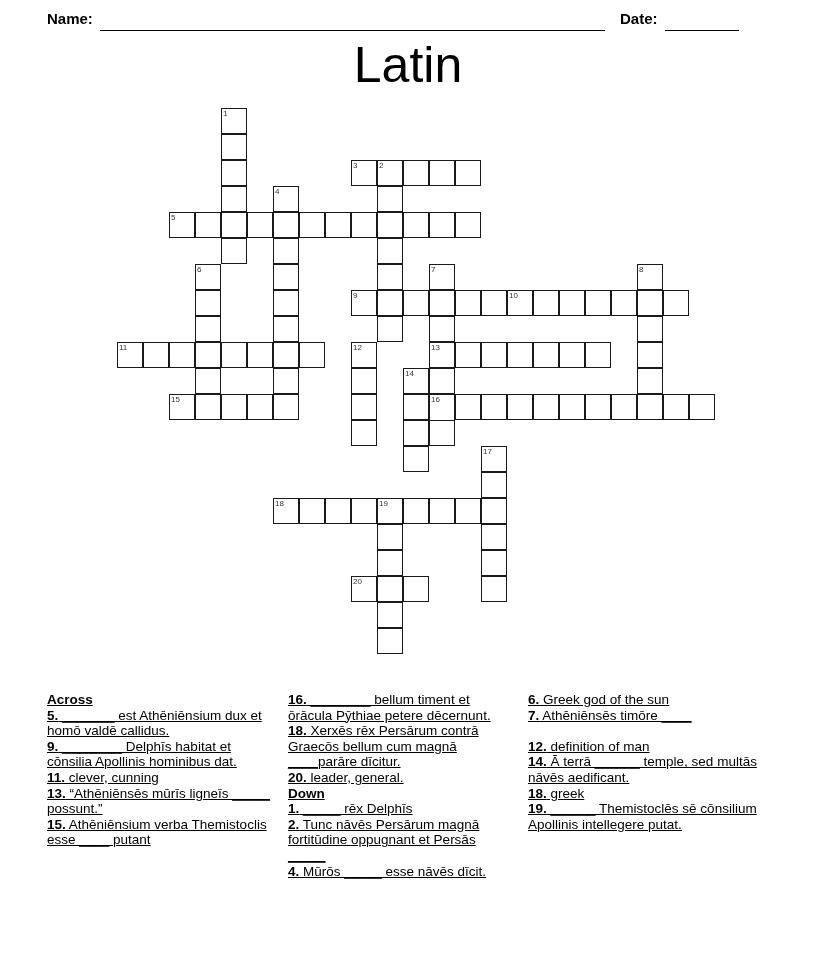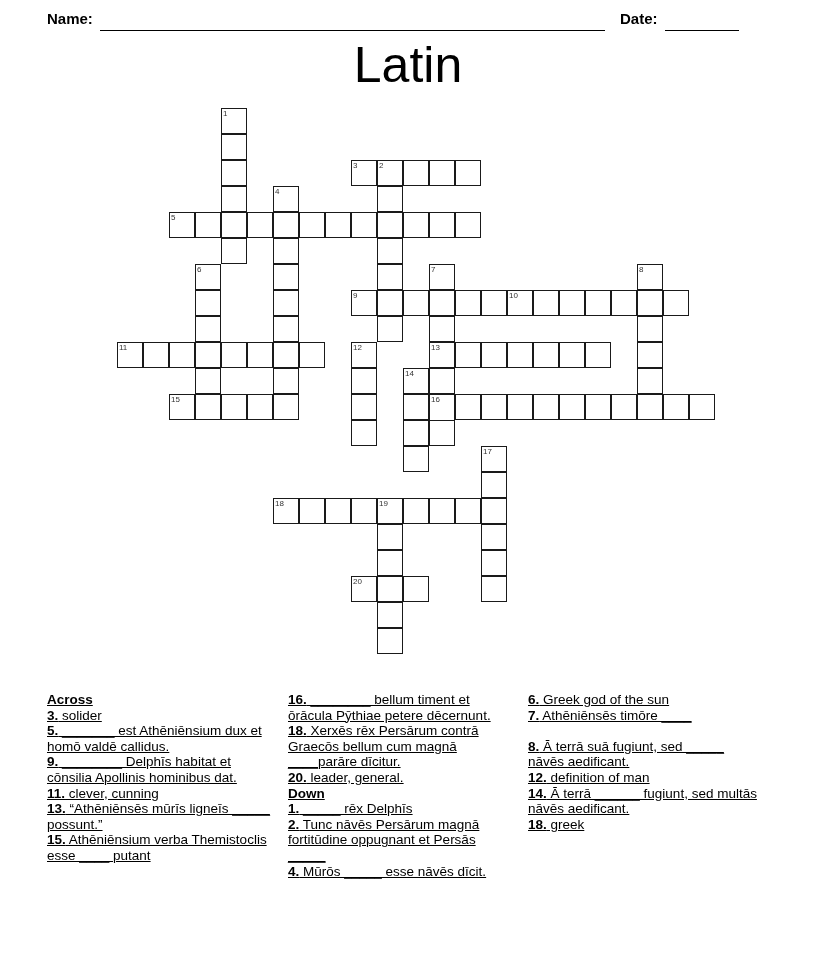--- a/index.html
+++ b/index.html
@@ -280,38 +280,37 @@
     <div class="xw-cell" style="left: 377px; top: 576px; width: 26px; height: 26px;"></div>
     <div class="xw-cell" style="left: 403px; top: 576px; width: 26px; height: 26px;"></div>
     <div class="xw-cell" style="left: 481px; top: 576px; width: 26px; height: 26px;"></div>
     <div class="xw-cell" style="left: 377px; top: 602px; width: 26px; height: 26px;"></div>
     <div class="xw-cell" style="left: 377px; top: 628px; width: 26px; height: 26px;"></div>
   </div>
 
 <div id="clues">
   <div class="clue-col c1">
       <span class="clue-head">Across</span>
-      <span class="clue-item"><b>3.</b><span> solider</span></span>
       <span class="clue-item"><b>5.</b><span> _______ est Athēniēnsium dux et homō valdē callidus.</span></span>
       <span class="clue-item"><b>9.</b><span> ________ Delphīs habitat et cōnsilia Apollinis hominibus dat.</span></span>
       <span class="clue-item"><b>11.</b><span> clever, cunning</span></span>
       <span class="clue-item"><b>13.</b><span> “Athēniēnsēs mūrīs ligneīs _____ possunt.”</span></span>
       <span class="clue-item"><b>15.</b><span> Athēniēnsium verba Themistoclis esse ____ putant</span></span>
     </div>
   <div class="clue-col c2">
       <span class="clue-item"><b>16.</b><span> ________ bellum timent et ōrācula Pȳthiae petere dēcernunt.</span></span>
       <span class="clue-item"><b>18.</b><span> Xerxēs rēx Persārum contrā Graecōs bellum cum magnā ____parāre dīcitur.</span></span>
       <span class="clue-item"><b>20.</b><span> leader, general.</span></span>
       <span class="clue-head">Down</span>
       <span class="clue-item"><b>1.</b><span> _____ rēx Delphīs</span></span>
       <span class="clue-item"><b>2.</b><span> Tunc nāvēs Persārum magnā fortitūdine oppugnant et Persās _____</span></span>
       <span class="clue-item"><b>4.</b><span> Mūrōs _____ esse nāvēs dīcit.</span></span>
     </div>
   <div class="clue-col c3">
       <span class="clue-item"><b>6.</b><span> Greek god of the sun</span></span>
       <span class="clue-item"><b>7.</b><span> Athēniēnsēs timōre ____</span></span>
       <span class="spacer-line"></span>
-      <span class="clue-item"><b>8.</b><span> Ā terrā suā fugiunt, sed _____ nāvēs aedificant.</span></span>
       <span class="clue-item"><b>12.</b><span> definition of man</span></span>
-      <span class="clue-item"><b>14.</b><span> Ā terrā ______ fugiunt, sed multās nāvēs aedificant.</span></span>
+      <span class="clue-item"><b>14.</b><span> Ā terrā ______ temple, sed multās nāvēs aedificant.</span></span>
       <span class="clue-item"><b>18.</b><span> greek</span></span>
+      <span class="clue-item"><b>19.</b><span> ______ Themistoclēs sē cōnsilium Apollinis intellegere putat.</span></span>
     </div>
 </div>
 
 </body></html>

